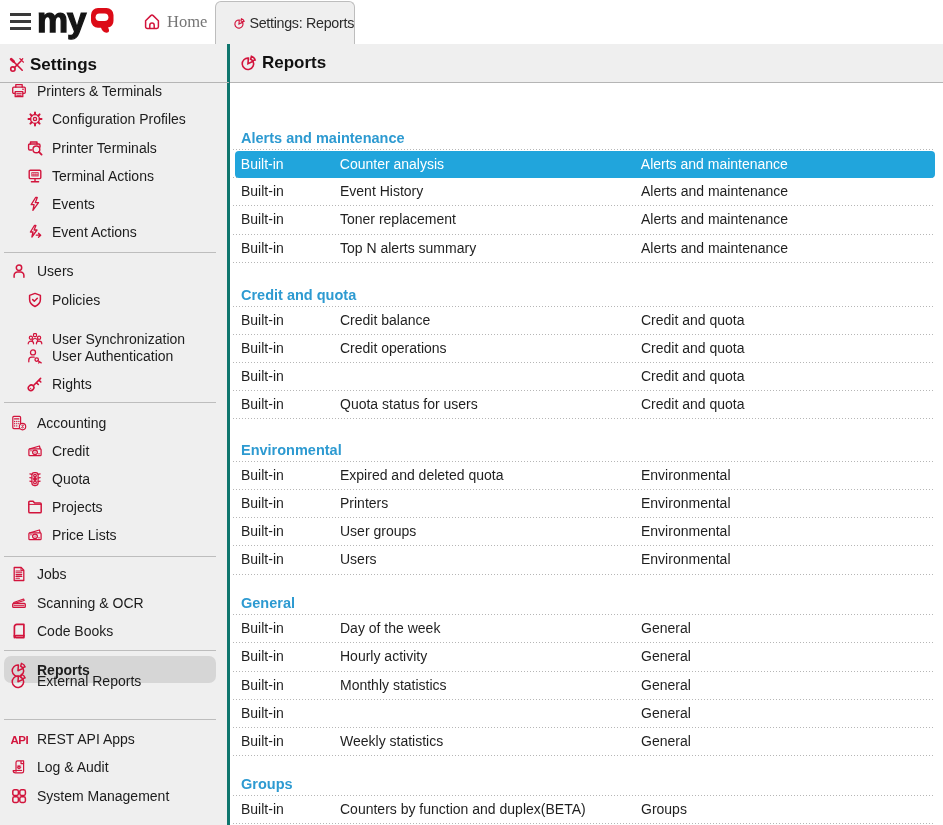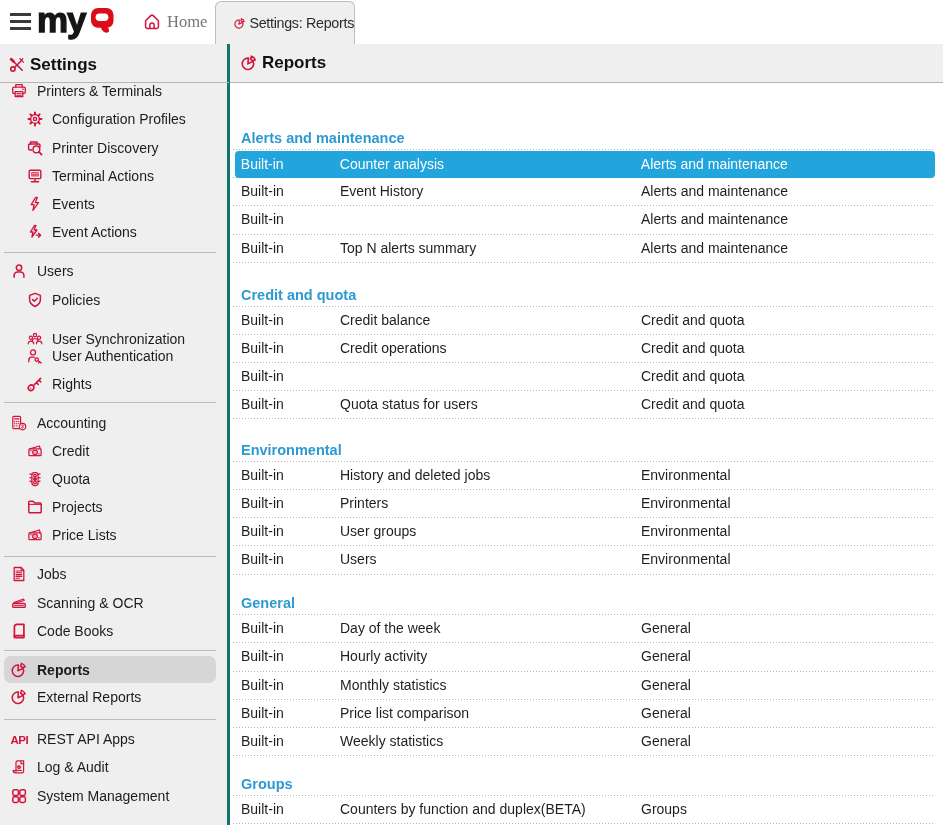--- a/index.html
+++ b/index.html
@@ -129,21 +129,21 @@
             </svg></span>
           <span class="t">Configuration Profiles</span>
         </div>
         <div class="si sub" style="top:89.6px;">
           <span class="ic"><svg width="16" height="16" viewBox="0 0 16 16" fill="none" stroke="#d2143c" stroke-width="1.4" stroke-linecap="round" stroke-linejoin="round">
               <path d="M3.5 4 V2 h6.5 v2"></path>
               <path d="M13 7 V5.2 a1.2 1.2 0 0 0 -1.2 -1.2 H2.8 A1.2 1.2 0 0 0 1.6 5.2 v3.6 a1.2 1.2 0 0 0 1.2 1.2 h2"></path>
               <circle cx="9.4" cy="9.4" r="3.4"></circle>
               <path d="M11.9 11.9 L14.6 14.6" stroke-width="1.8"></path>
             </svg></span>
-          <span class="t">Printer Discovery</span>
+          <span class="t">Printer Terminals</span>
         </div>
         <div class="si sub" style="top:117.80000000000001px;">
           <span class="ic"><svg width="16" height="16" viewBox="0 0 16 16" fill="none" stroke="#d2143c" stroke-width="1.4" stroke-linecap="round" stroke-linejoin="round">
               <rect x="2.2" y="2.2" width="11.6" height="8.4" rx="1.1"></rect>
               <rect x="4.4" y="4.2" width="7.2" height="4.2" fill="#d2143c" stroke="none"></rect>
               <path d="M5.6 5.4 h0.7 M7.6 5.4 h0.7 M9.6 5.4 h0.7 M5.6 7 h0.7 M7.6 7 h0.7 M9.6 7 h0.7" stroke="#efefef" stroke-width="0.9"></path>
               <path d="M8 10.6 v2.8 M4.4 13.7 h7.2"></path> 
             </svg></span>
           <span class="t">Terminal Actions</span>
         </div>
@@ -274,21 +274,21 @@
           <span class="t">Code Books</span>
         </div>
         <div class="ssep" style="top:605.8px"></div>
         <div class="si" style="top:611.9px;font-weight:bold;">
           <span class="ic"><svg width="16" height="16" viewBox="0 0 17 17" fill="none" stroke="#d2143c" stroke-width="1.6" stroke-linecap="round" stroke-linejoin="round">
               <path d="M7.9 3.32 A6.05 6.05 0 1 0 12.83 6.77 L7.4 9.35 Z"></path>
               <path d="M11.1 1.45 A5.8 5.8 0 0 1 15.02 5.21 L12.07 6.2 A2.6 2.6 0 0 0 10.27 4.49 Z"></path>
             </svg></span>
           <span class="t">Reports</span>
         </div>
-        <div class="si" style="top:639px;">
+        <div class="si" style="top:623px;">
           <span class="ic"><svg width="16" height="16" viewBox="0 0 17 17" fill="none" stroke="#d2143c" stroke-width="1.6" stroke-linecap="round" stroke-linejoin="round">
               <path d="M7.9 3.32 A6.05 6.05 0 1 0 12.83 6.77 L7.4 9.35 Z"></path>
               <path d="M11.1 1.45 A5.8 5.8 0 0 1 15.02 5.21 L12.07 6.2 A2.6 2.6 0 0 0 10.27 4.49 Z"></path>
             </svg></span>
           <span class="t">External Reports</span>
         </div>
         <div class="ssep" style="top:675px"></div>
         <div class="si" style="top:681.1px;">
           <span class="ic"><svg width="18" height="16" viewBox="0 0 18 16">
               <text x="-0.5" y="12.6" font-size="11.5" font-weight="bold" letter-spacing="-0.5" fill="#d2143c" font-family="Liberation Sans">API</text>
@@ -330,20 +330,21 @@
         <div class="rowline" style="top:104.80000000000001px"></div>
         <div class="rowline" style="top:133.10000000000002px"></div>
         <div class="row" style="top:133.10000000000002px;height:28.3px;line-height:28.3px">
           <span class="c1">Built-in</span>
           <span class="c2">Event History</span>
           <span class="c3">Alerts and maintenance</span>
         </div>
         <div class="rowline" style="top:161.4px"></div>
         <div class="row" style="top:161.4px;height:28.3px;line-height:28.3px">
           <span class="c1">Built-in</span>
+          <span class="c2">Toner replacement</span>
           <span class="c3">Alerts and maintenance</span>
         </div>
         <div class="rowline" style="top:189.70000000000002px"></div>
         <div class="row" style="top:189.70000000000002px;height:28.3px;line-height:28.3px">
           <span class="c1">Built-in</span>
           <span class="c2">Top N alerts summary</span>
           <span class="c3">Alerts and maintenance</span>
         </div>
         <div class="rowline" style="top:218px"></div>
         <div class="gt" style="top:242.55px">Credit and quota</div>
@@ -368,21 +369,21 @@
         <div class="row" style="top:345.90000000000003px;height:28.1px;line-height:28.1px">
           <span class="c1">Built-in</span>
           <span class="c2">Quota status for users</span>
           <span class="c3">Credit and quota</span>
         </div>
         <div class="rowline" style="top:374px"></div>
         <div class="gt" style="top:398.05px">Environmental</div>
         <div class="rowline" style="top:417.1px"></div>
         <div class="row" style="top:417.1px;height:28.1px;line-height:28.1px">
           <span class="c1">Built-in</span>
-          <span class="c2">History and deleted jobs</span>
+          <span class="c2">Expired and deleted quota</span>
           <span class="c3">Environmental</span>
         </div>
         <div class="rowline" style="top:445.20000000000005px"></div>
         <div class="row" style="top:445.20000000000005px;height:28.1px;line-height:28.1px">
           <span class="c1">Built-in</span>
           <span class="c2">Printers</span>
           <span class="c3">Environmental</span>
         </div>
         <div class="rowline" style="top:473.3px"></div>
         <div class="row" style="top:473.3px;height:28.1px;line-height:28.1px">
@@ -412,21 +413,20 @@
         </div>
         <div class="rowline" style="top:626.5999999999999px"></div>
         <div class="row" style="top:626.5999999999999px;height:28.15px;line-height:28.15px">
           <span class="c1">Built-in</span>
           <span class="c2">Monthly statistics</span>
           <span class="c3">General</span>
         </div>
         <div class="rowline" style="top:654.75px"></div>
         <div class="row" style="top:654.75px;height:28.15px;line-height:28.15px">
           <span class="c1">Built-in</span>
-          <span class="c2">Price list comparison</span>
           <span class="c3">General</span>
         </div>
         <div class="rowline" style="top:682.9px"></div>
         <div class="row" style="top:682.9px;height:28.15px;line-height:28.15px">
           <span class="c1">Built-in</span>
           <span class="c2">Weekly statistics</span>
           <span class="c3">General</span>
         </div>
         <div class="rowline" style="top:711.05px"></div>
         <div class="gt" style="top:732.1500000000001px">Groups</div>

